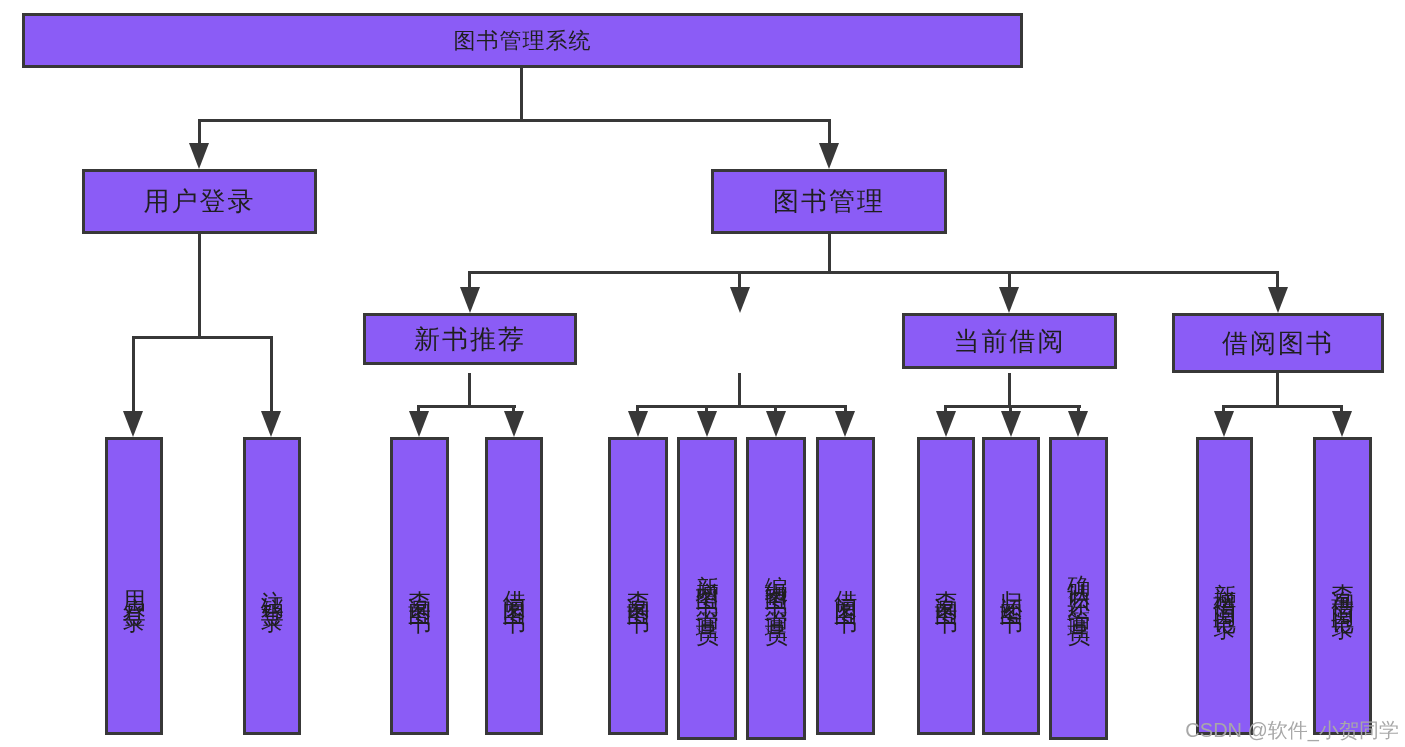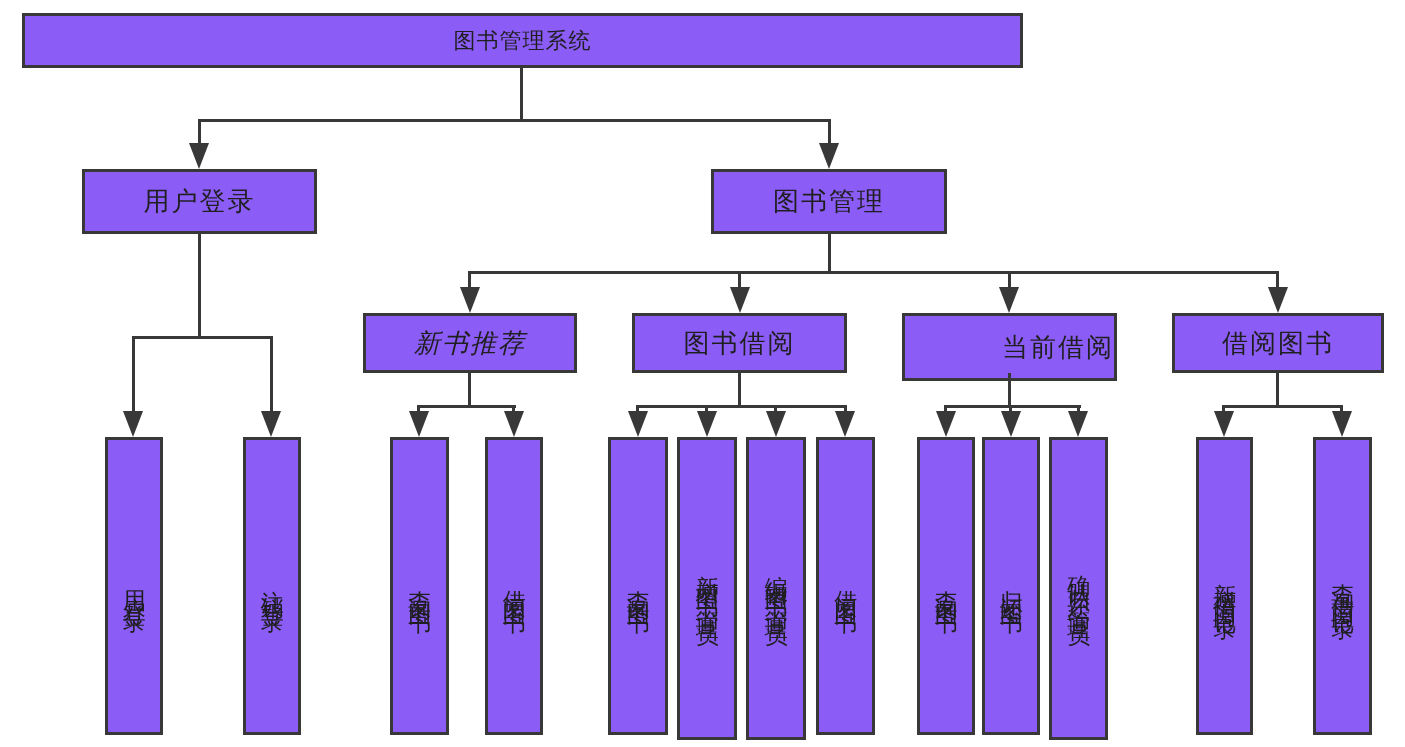--- a/index.html
+++ b/index.html
@@ -41,29 +41,26 @@
   </div>
 
   <div class="box hbox" style="left:82px;top:169px;width:235px;height:65px;">
     <span>用户登录</span>
   </div>
 
   <div class="box hbox" style="left:711px;top:169px;width:236px;height:65px;">
     <span>图书管理</span>
   </div>
 
-  <div class="box hbox" style="left:363px;top:313px;width:214px;height:60px;font-style:italic;">
+  <div class="box hbox" style="left:363px;top:313px;width:214px;height:52px;">
     <span>新书推荐</span>
   </div>
 
-  <div class="box hbox" style="left:632px;top:313px;width:215px;height:60px;">
-    <span>图书借阅</span>
-  </div>
 
-  <div class="box hbox" style="left:902px;top:313px;width:215px;height:68px;justify-content:flex-end;">
+  <div class="box hbox" style="left:902px;top:313px;width:215px;height:56px;">
     <span>当前借阅</span>
   </div>
 
   <div class="box hbox" style="left:1172px;top:313px;width:212px;height:60px;">
     <span>借阅图书</span>
   </div>
 
   <div class="box leaf" style="left:105px;top:437px;width:58px;height:298px;">
     <span>用户登录</span>
   </div>
@@ -160,13 +157,14 @@
   <div class="vline" style="left:1077px;top:405px;width:3px;height:10px;"></div>
   <div class="arrow" style="left:1068px;top:411px;"></div>
 
   <div class="vline" style="left:1276px;top:373px;width:3px;height:32px;"></div>
   <div class="hline" style="left:1222px;top:405px;width:121px;height:3px;"></div>
   <div class="vline" style="left:1222px;top:405px;width:3px;height:10px;"></div>
   <div class="arrow" style="left:1214px;top:411px;"></div>
   <div class="vline" style="left:1340px;top:405px;width:3px;height:10px;"></div>
   <div class="arrow" style="left:1332px;top:411px;"></div>
 
+  <div class="watermark">CSDN @软件_小贺同学</div>
 </div>
 
 </body></html>

